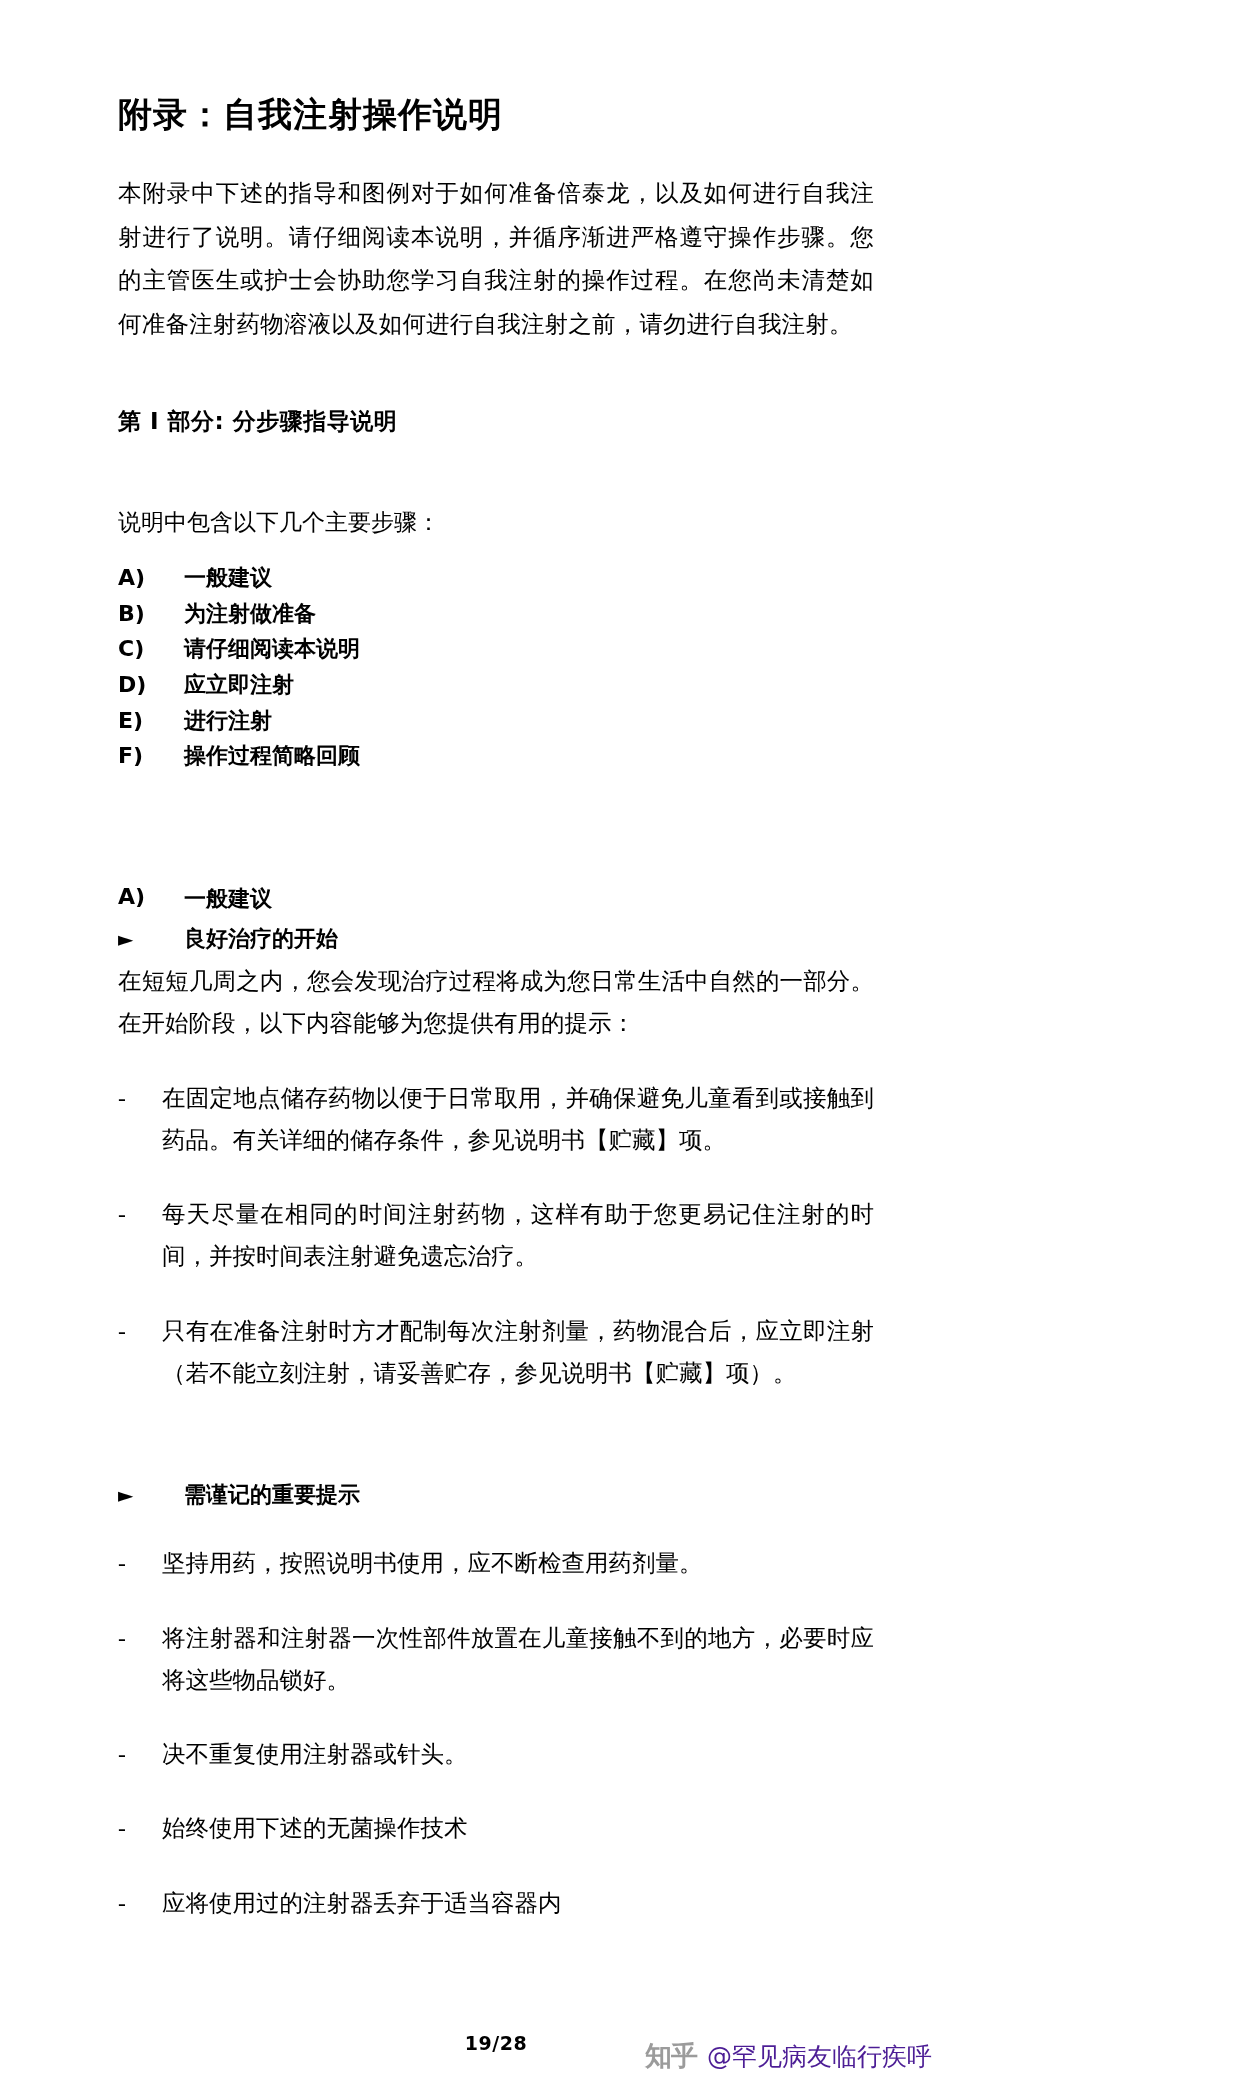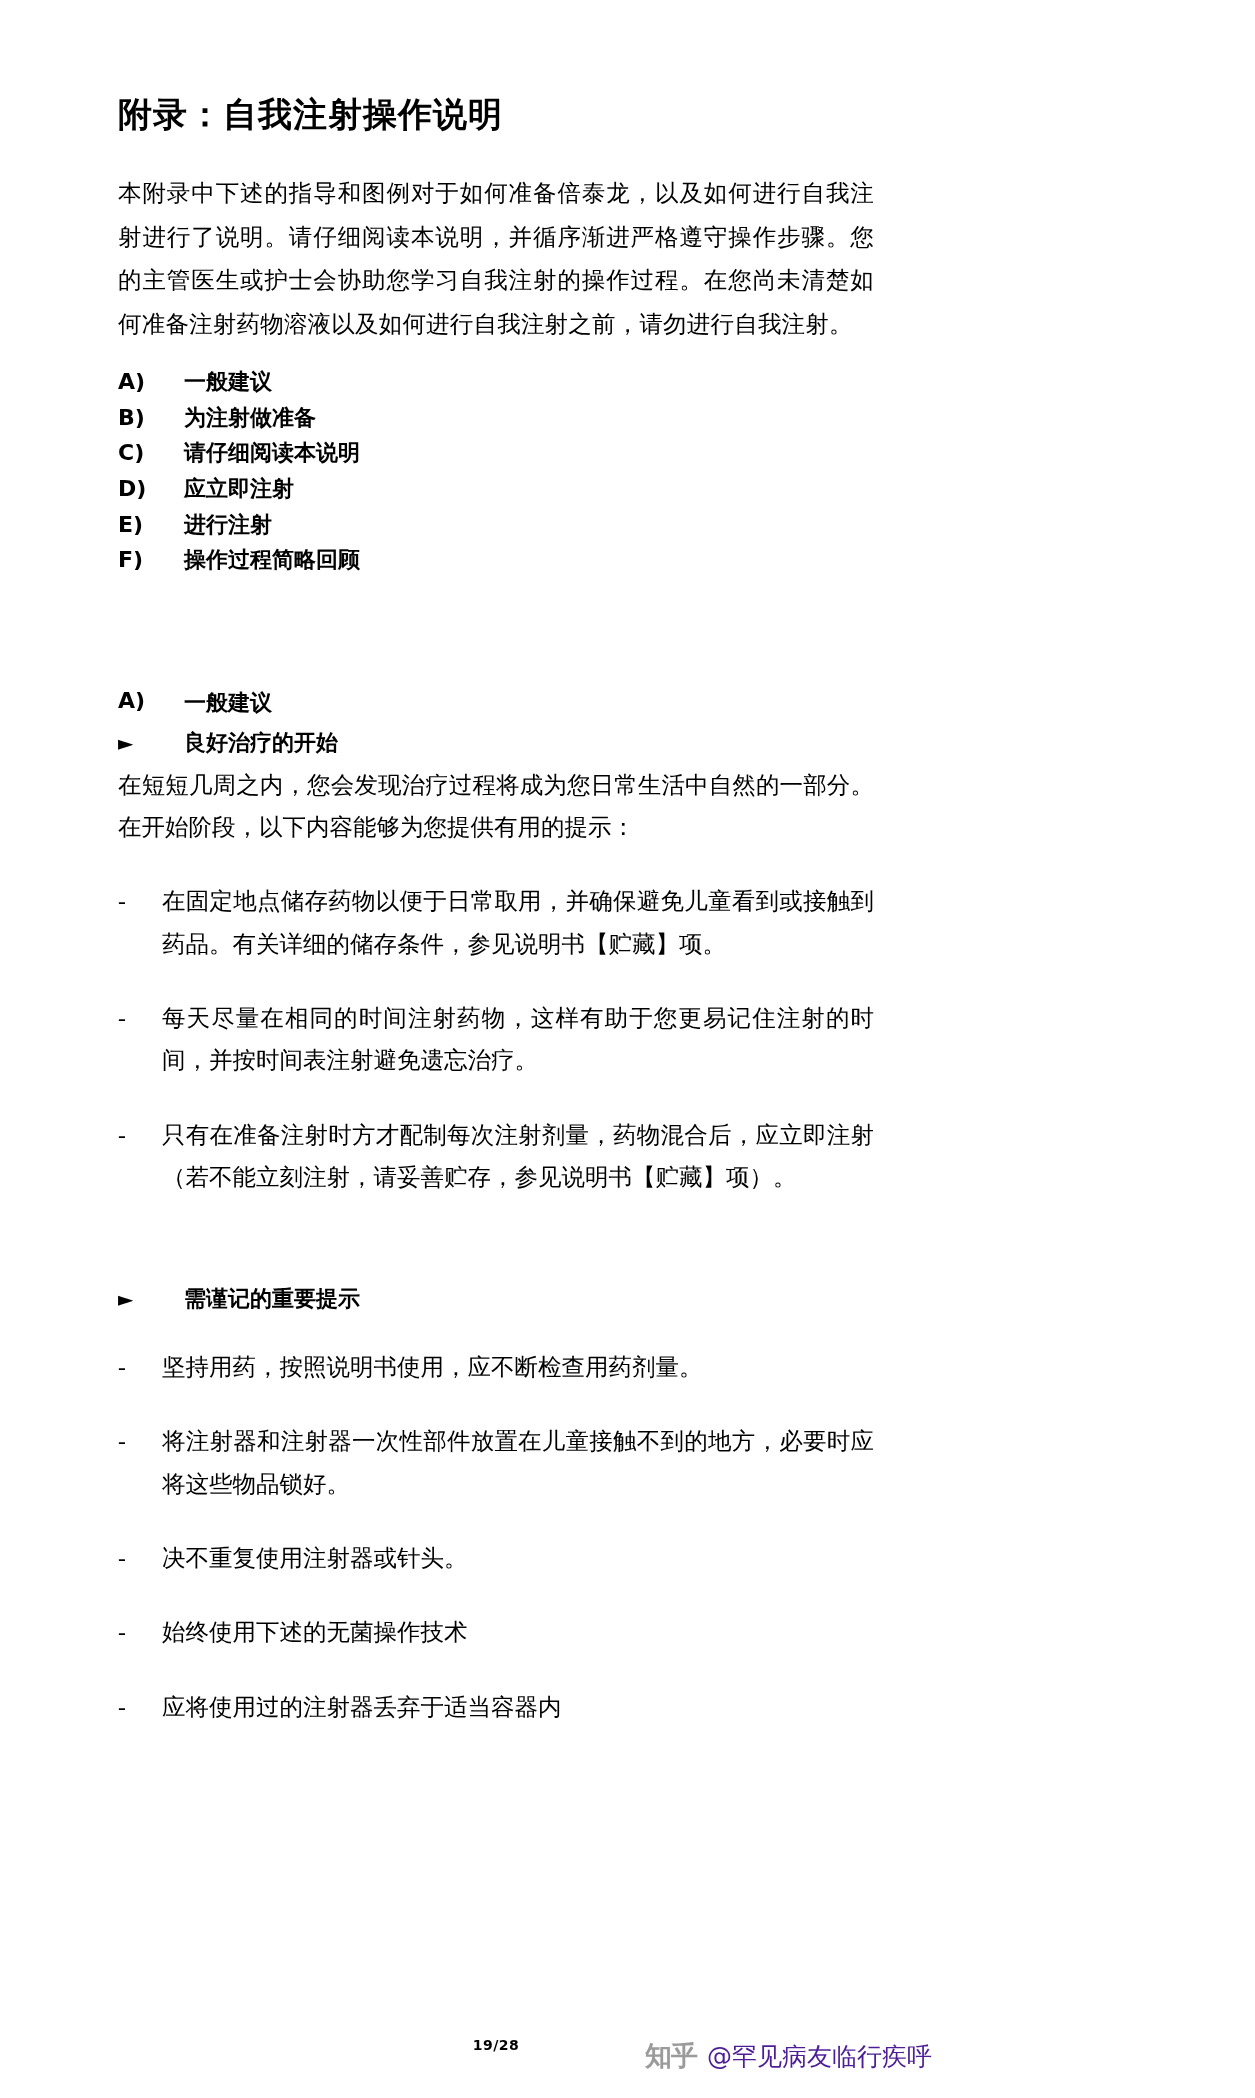--- a/index.html
+++ b/index.html
@@ -117,21 +117,21 @@
   .dash-list.loose li { margin-top: 32px; }
   .footer {
     position: absolute;
     left: 0;
     right: 0;
     bottom: 44px;
     text-align: center;
   }
   .page-number {
     font-family: "DejaVu Sans", "Liberation Sans", sans-serif;
-    font-size: 14px;
+    font-size: 19px;
     font-weight: bold;
     letter-spacing: 0.5px;
   }
   .watermark {
     position: absolute;
     right: 60px;
     bottom: 24px;
     display: flex;
     align-items: center;
     gap: 10px;
@@ -152,21 +152,23 @@
 </style>
 </head>
 <body>
 
 <div class="page">
 
   <h1 class="doc-title">附录：自我注射操作说明</h1>
 
   <p class="para">本附录中下述的指导和图例对于如何准备倍泰龙，以及如何进行自我注射进行了说明。请仔细阅读本说明，并循序渐进严格遵守操作步骤。您的主管医生或护士会协助您学习自我注射的操作过程。在您尚未清楚如何准备注射药物溶液以及如何进行自我注射之前，请勿进行自我注射。</p>
 
-
+  <h2 class="section-heading">第 I 部分: 分步骤指导说明</h2>
+
+  <p class="lead-line">说明中包含以下几个主要步骤：</p>
 
   <ul class="alpha-list">
     <li>
       <span class="marker">A)</span>
       <span class="txt">一般建议</span>
     </li>
     <li>
       <span class="marker">B)</span>
       <span class="txt">为注射做准备</span>
     </li>

